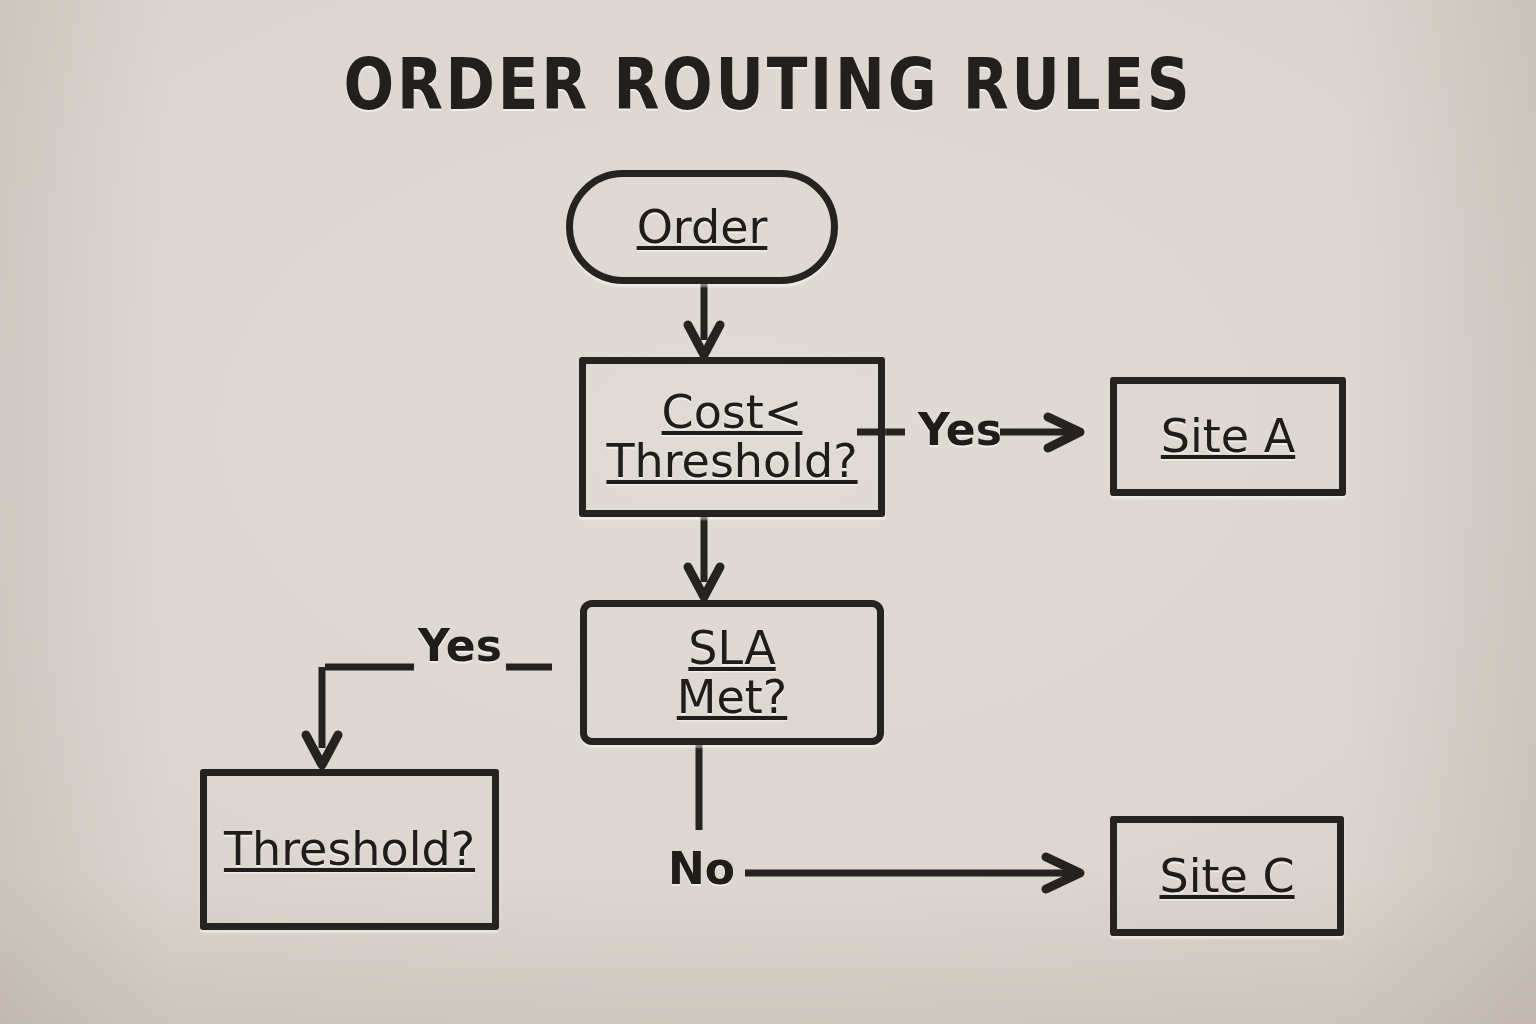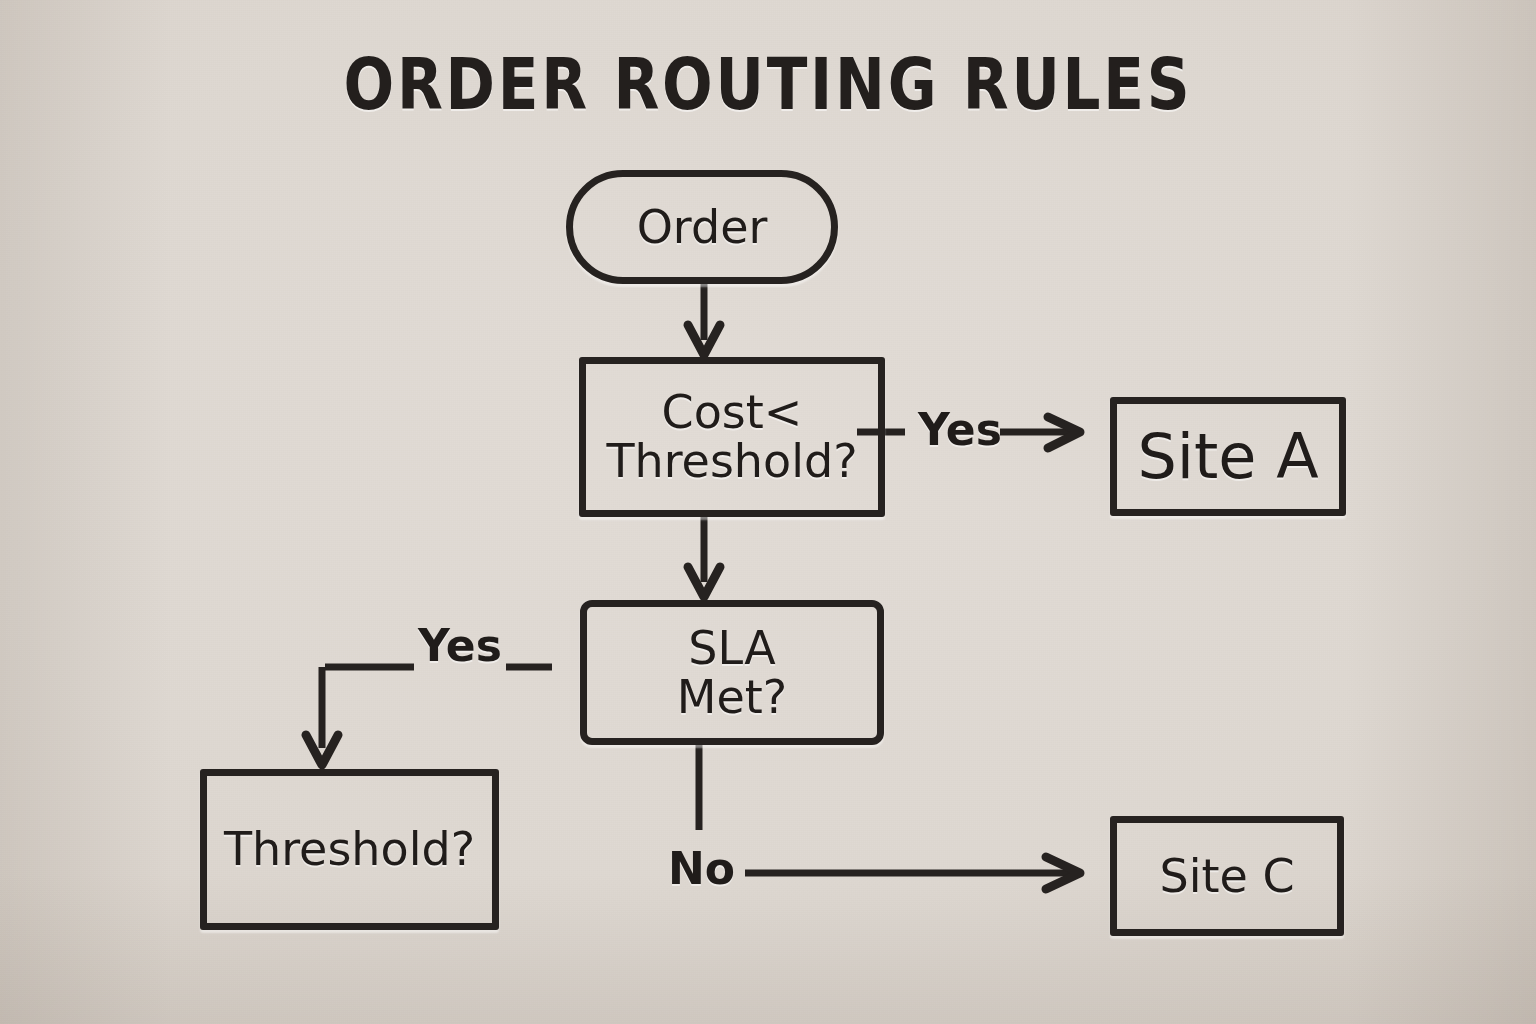--- a/index.html
+++ b/index.html
@@ -68,21 +68,21 @@
     display: flex;
     align-items: center;
     justify-content: center;
     text-align: center;
     box-sizing: border-box;
     background: transparent;
     color: #201c1a;
     text-shadow: 0 1.5px 0 rgba(255,255,255,.5);
     line-height: 1.06;
   }
-  .node .lines { display: block; }
+  .node .lines { display: block; text-decoration: underline; }
   .node .lines span { display: block; }
 
   .box {
     border: 7px solid #262220;
     border-radius: 3px;
     box-shadow: 0 3px 2px rgba(255,255,255,.45);
     margin-left: 28px;
   }
   .pill {
     border: 7px solid #262220;
@@ -146,21 +146,21 @@
       </span>
   </div>
 
   <div class="node box" id="node-cost" style="left: 551px; top: 357px; width: 306px; height: 160px; font-size: 46px; border-color: rgb(38, 34, 32); color: rgb(32, 28, 26);">
     <span class="lines">
         <span>Cost&lt;</span>
         <span>Threshold?</span>
       </span>
   </div>
 
-  <div class="node box" id="node-site_a" style="left: 1082px; top: 397px; width: 236px; height: 119px; font-size: 62px; border-color: rgb(38, 34, 32); color: rgb(32, 28, 26);">
+  <div class="node box" id="node-site_a" style="left: 1082px; top: 377px; width: 236px; height: 119px; font-size: 46px; border-color: rgb(38, 34, 32); color: rgb(32, 28, 26);">
     <span class="lines">
         <span>Site A</span>
       </span>
   </div>
 
   <div class="node box" id="node-sla" style="left: 552px; top: 600px; width: 304px; height: 145px; font-size: 46px; border-color: rgb(38, 34, 32); color: rgb(32, 28, 26); border-radius: 12px;">
     <span class="lines">
         <span>SLA</span>
         <span>Met?</span>
       </span>

